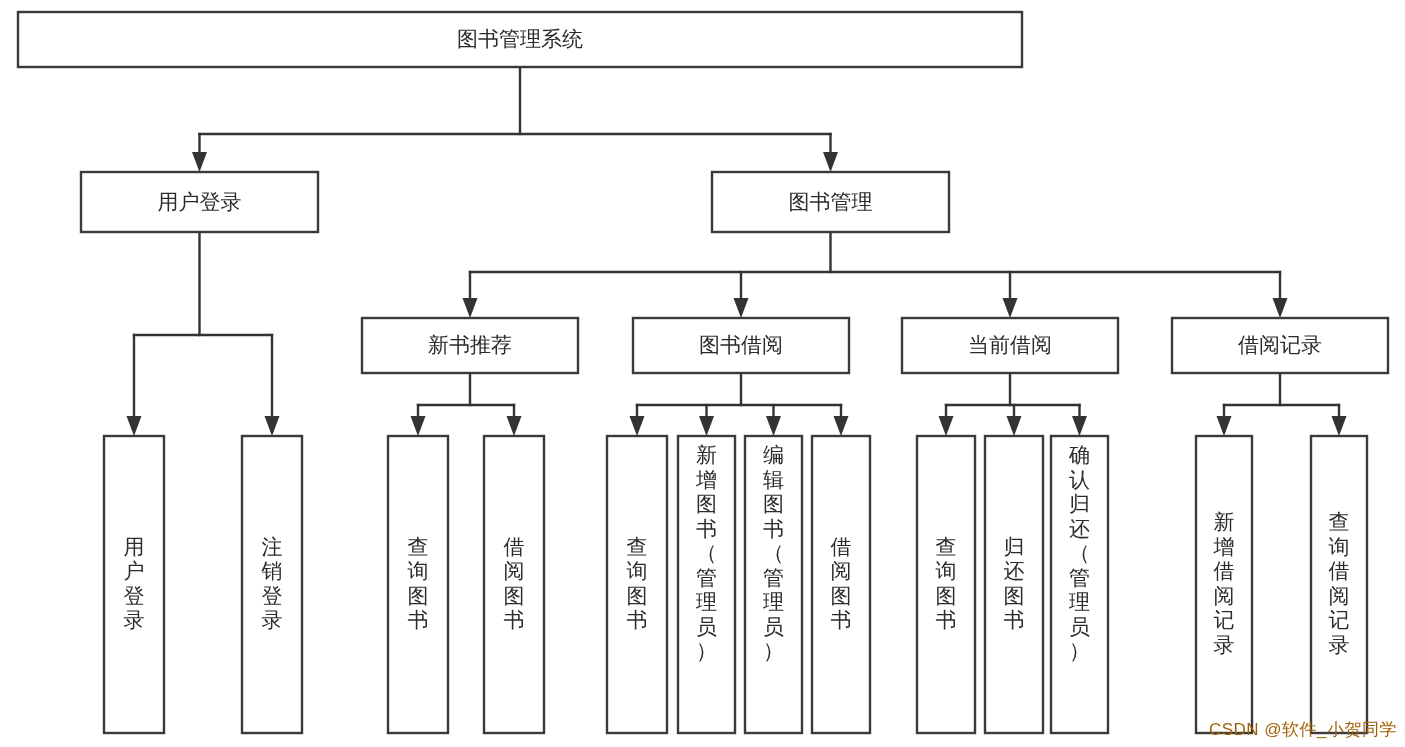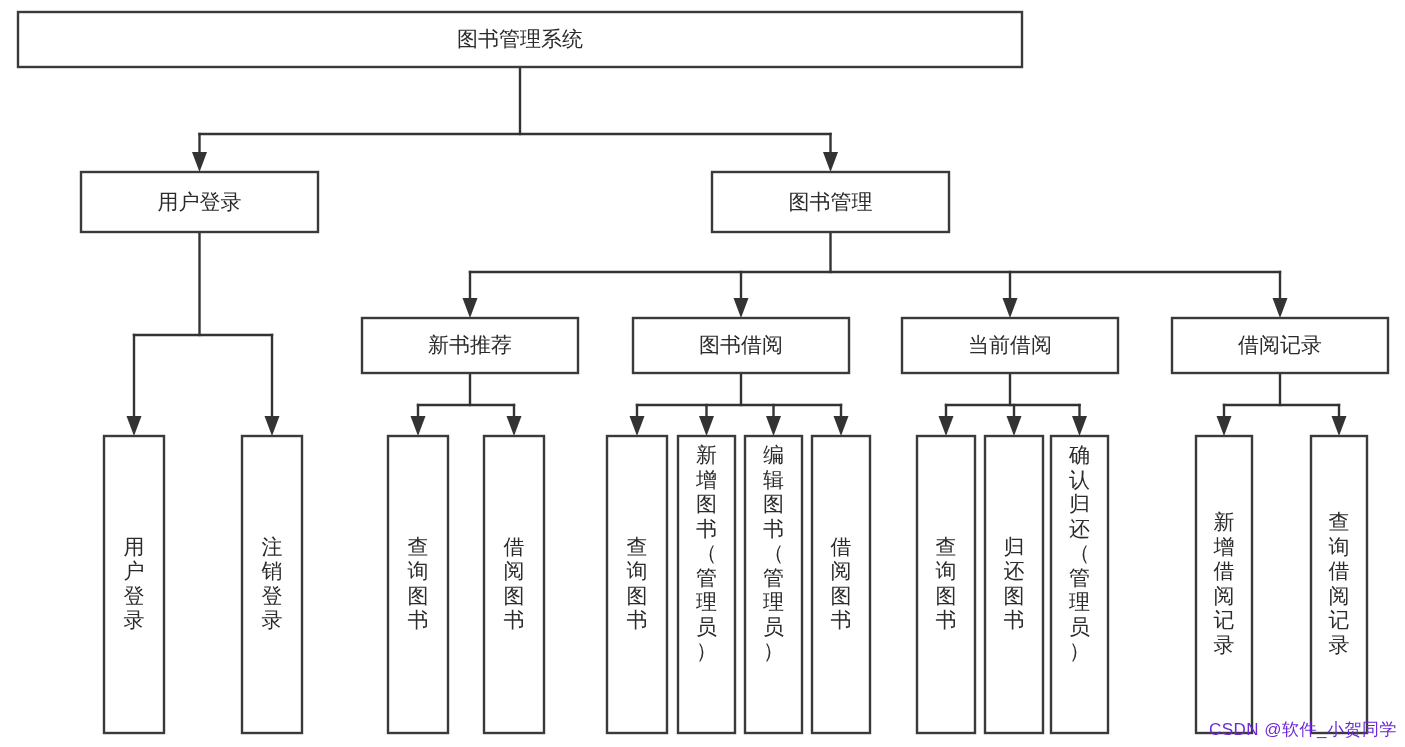--- a/index.html
+++ b/index.html
@@ -51,21 +51,21 @@
   .arrow-head {
     fill: #333333;
     stroke: none;
   }
   .watermark {
     position: absolute;
     right: 8px;
     bottom: 6px;
     font-family: "Liberation Sans", "DejaVu Sans", sans-serif;
     font-size: 17px;
-    color: #6d28d9;
+    color: #a16207;
     letter-spacing: 0.5px;
     white-space: nowrap;
     pointer-events: none;
   }
 </style>
 </head>
 <body>
 
 <div id="diagram-root">
   <svg class="diagram" viewBox="0 0 1405 747" xmlns="http://www.w3.org/2000/svg">

